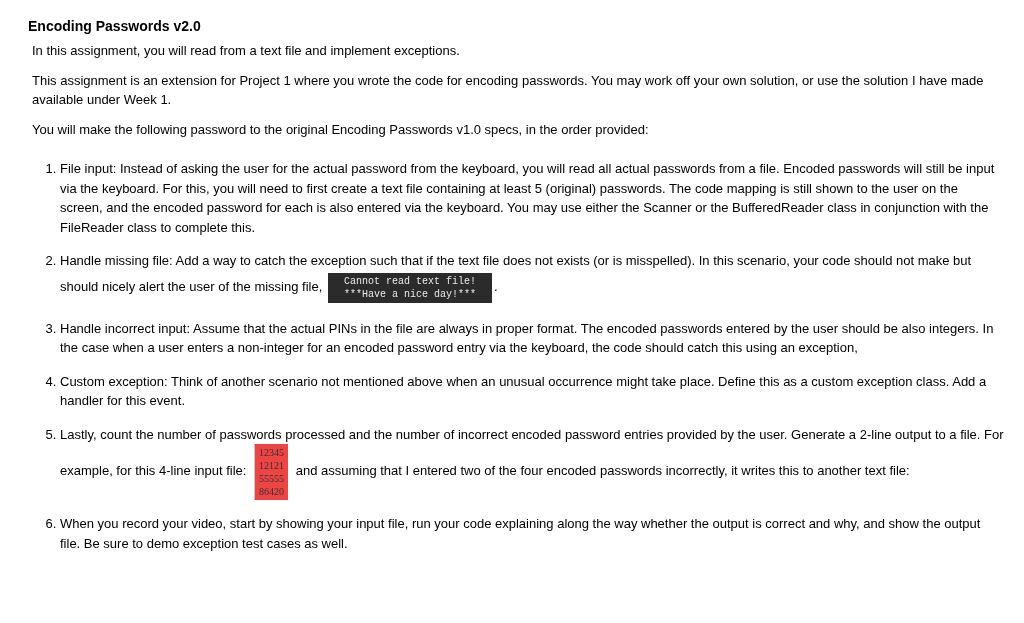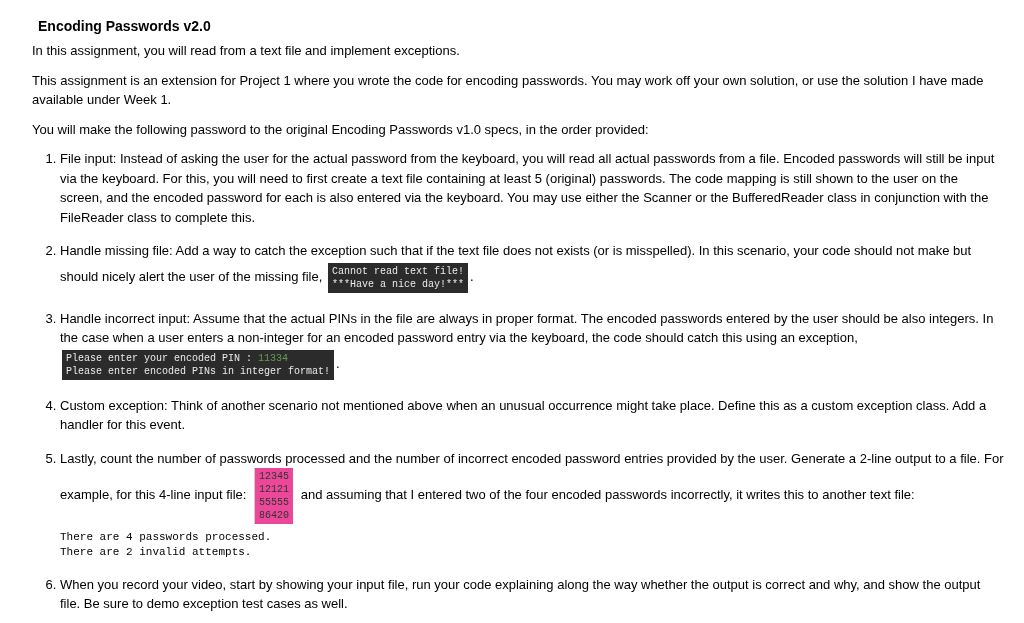--- a/index.html
+++ b/index.html
@@ -8,50 +8,50 @@
     padding: 16px 20px;
     font-family: Arial, Helvetica, sans-serif;
     font-size: 13px;
     line-height: 1.5;
     color: #000;
     background: #fff;
   }
   h1.title {
     font-size: 14px;
     font-weight: bold;
-    margin: 0 0 4px 18px;
+    margin: 0 0 4px 8px;
   }
   p { margin: 4px 0 10px 12px; }
   ol.steps {
     padding-left: 40px;
-    margin: 10px 0;
+    margin: 20px 0;
   }
   ol.steps > li {
     margin-bottom: 14px;
   }
   .code-dark {
     display: inline-block;
     vertical-align: middle;
     background: #2b2b2b;
     color: #eaeaea;
     font-family: "Courier New", monospace;
     font-size: 10px;
     line-height: 1.3;
-    padding: 2px 4px;
+    padding: 2px 16px;
     margin: 2px 2px;
     white-space: pre;
   }
   .code-dark .green { color: #6a9955; }
   .code-light {
     display: inline-block;
     vertical-align: middle;
-    background: #ec4899;
+    background: #ef4444;
     border-left: 1px solid #ccc;
     color: #333;
-    font-family: Liberation Mono, monospace;
+    font-family: Liberation Serif, serif;
     font-size: 10px;
     line-height: 1.3;
     padding: 2px 4px;
     margin: 0 4px;
     white-space: pre;
   }
   .code-plain {
     display: block;
     font-family: "Courier New", monospace;
     font-size: 11px;
@@ -76,33 +76,27 @@
   <li>File input: Instead of asking the user for the actual password from the keyboard, you will read all actual passwords from a file. Encoded passwords will still be input via the keyboard. For this, you will need to first create a text file containing at least 5 (original) passwords. The code mapping is still shown to the user on the screen, and the encoded password for each is also entered via the keyboard. You may use either the Scanner or the BufferedReader class in conjunction with the FileReader class to complete this.</li>
 
   <li>
     <span class="seg">Handle missing file: Add a way to catch the exception such that if the text file does not exists (or is misspelled). In this scenario, your code should not make but should nicely alert the user of the missing file,</span>
     <span class="code-dark"><span>Cannot read text file!</span>
 <span>***Have a nice day!***</span></span><span class="seg">.</span>
   </li>
 
   <li>
     <span class="seg">Handle incorrect input: Assume that the actual PINs in the file are always in proper format. The encoded passwords entered by the user should be also integers. In the case when a user enters a non-integer for an encoded password entry via the keyboard, the code should catch this using an exception,</span>
-    <span class="nowrap-line">
-      <span class="code-dark"><span>Please enter your encoded PIN : </span><span class="green">11334</span>
-<span>Please enter encoded PINs in integer format!</span></span><span class="seg">.</span>
-    </span>
   </li>
 
   <li>Custom exception: Think of another scenario not mentioned above when an unusual occurrence might take place. Define this as a custom exception class. Add a handler for this event.</li>
 
   <li>
     <span class="seg">Lastly, count the number of passwords processed and the number of incorrect encoded password entries provided by the user. Generate a 2-line output to a file. For example, for this 4-line input file:</span>
     <span class="code-light">12345
 12121
 55555
 86420</span>
     <span class="seg">and assuming that I entered two of the four encoded passwords incorrectly, it writes this to another text file:</span>
-    <span class="code-plain">There are 4 passwords processed.
-There are 2 invalid attempts.</span>
   </li>
 
   <li>When you record your video, start by showing your input file, run your code explaining along the way whether the output is correct and why, and show the output file. Be sure to demo exception test cases as well.</li>
 </ol>
 
 </body></html>

